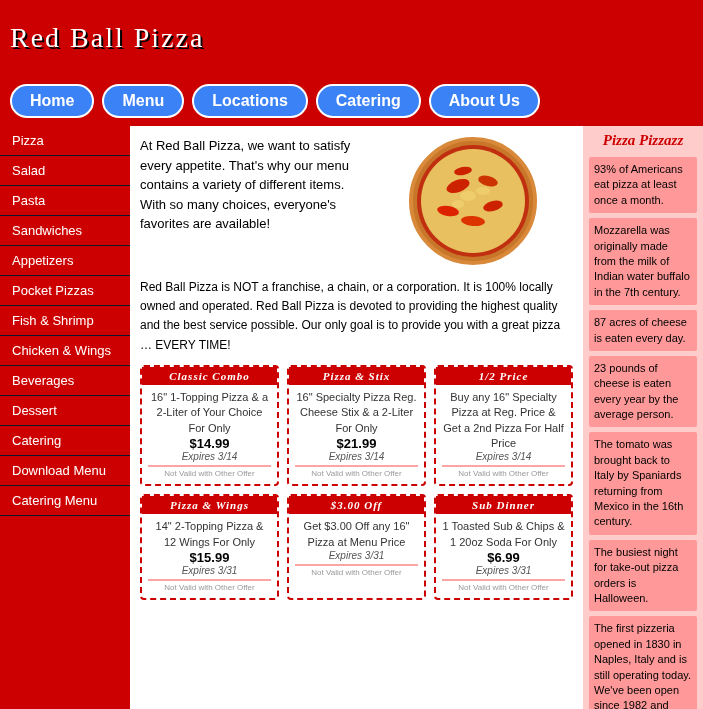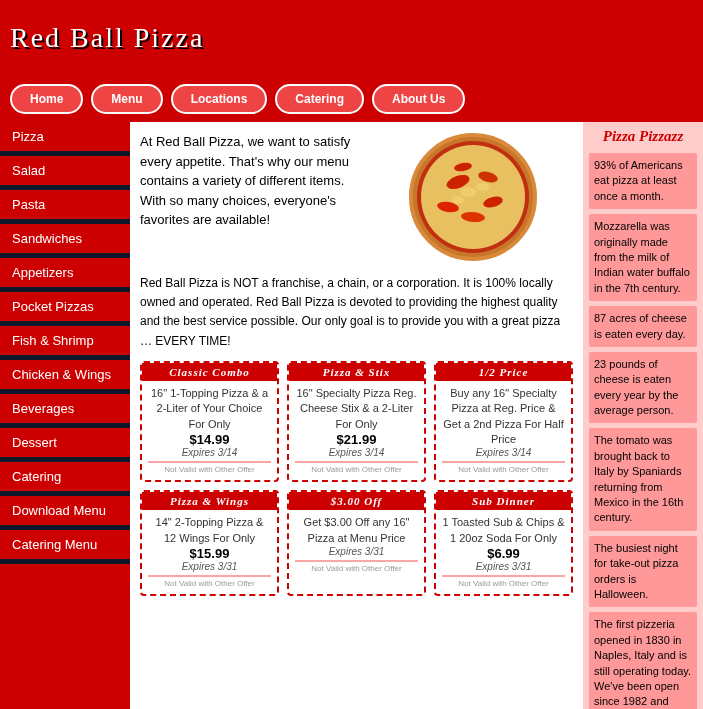--- a/index.html
+++ b/index.html
@@ -4,28 +4,28 @@
   <style>
     * { margin: 0; padding: 0; box-sizing: border-box; }
     body { font-family: Arial, sans-serif; font-size: 12px; background: #fff; width: 703px; }
 
     
     #header { background: #cc0000; padding: 22px 10px; }
     #logo-text { font-family: 'Comic Sans MS', cursive; font-size: 28px; color: #fff; text-shadow: 2px 2px 0 #000; letter-spacing: 2px; display: inline-block; }
 
     
     #nav { background: #cc0000; padding: 8px 10px; display: flex; gap: 8px; justify-content: flex-start; }
-    .nav-btn { background: #ef4444; border: 2px solid #fff; border-radius: 20px; color: #fff; font-size: 12px; font-weight: bold; padding: 6px 18px; cursor: pointer; white-space: nowrap; }
+    .nav-btn { background: #3b82f6; border: 2px solid #fff; border-radius: 20px; color: #fff; font-size: 16px; font-weight: bold; padding: 6px 18px; cursor: pointer; white-space: nowrap; }
 
     
     #main-layout { display: flex; min-height: 500px; }
 
     
     #sidebar { width: 130px; background: #cc0000; padding: 0; flex-shrink: 0; }
-    .sidebar-item { color: #fff; padding: 7px 12px; font-size: 13px; cursor: pointer; border-bottom: 5px solid #0f172a; }
+    .sidebar-item { color: #fff; padding: 7px 12px; font-size: 13px; cursor: pointer; border-bottom: 1px solid #0f172a; }
 
     
     #content { flex: 1; background: #fff; padding: 10px; }
 
     
     #intro { display: flex; gap: 10px; margin-bottom: 12px; }
     #intro-text { flex: 1; font-size: 13px; line-height: 1.5; }
 
     #desc-text { font-size: 12px; line-height: 1.6; margin-bottom: 10px; }
 

